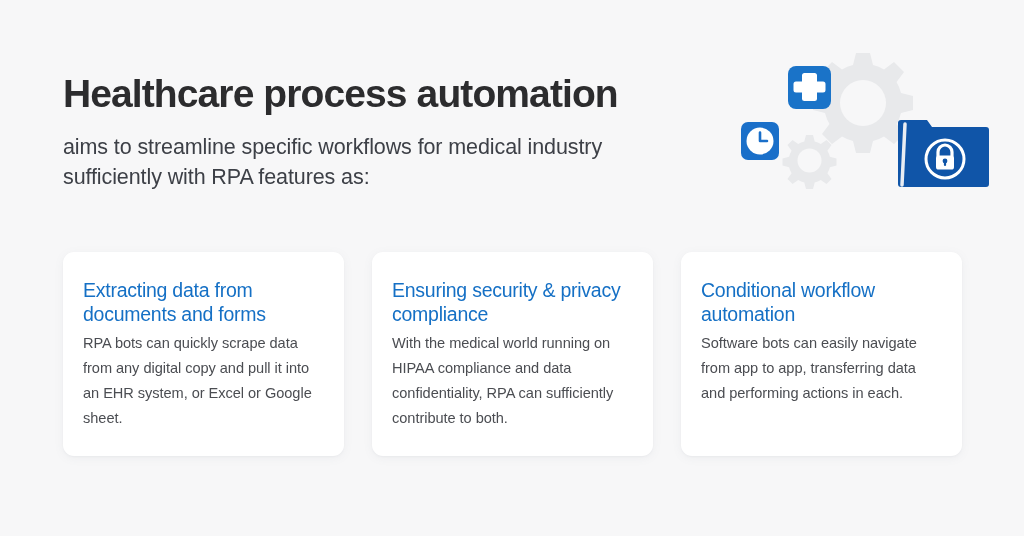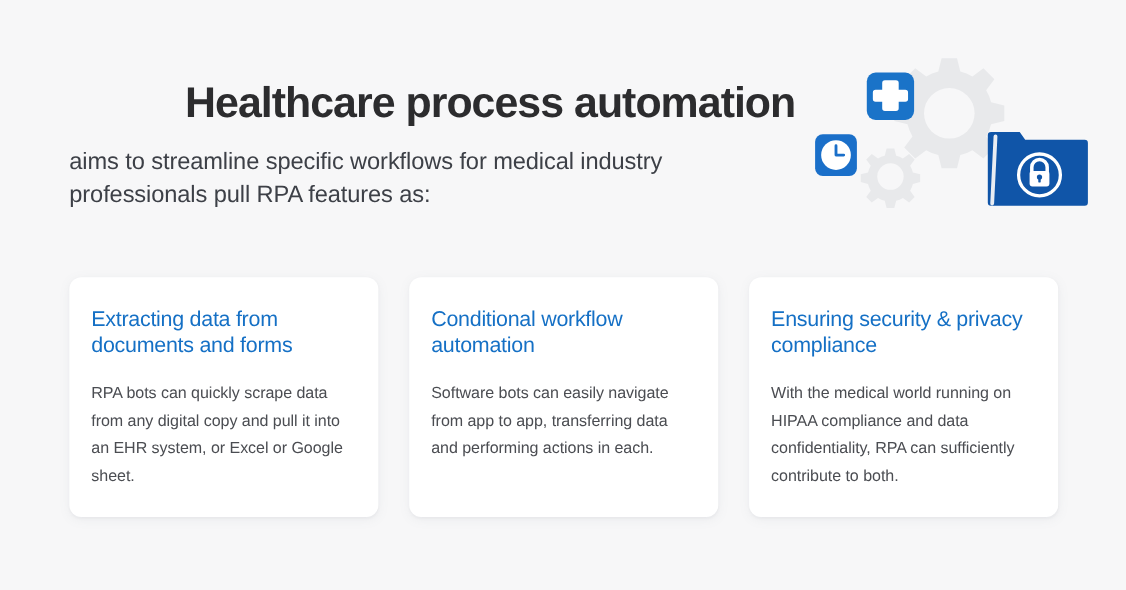--- a/index.html
+++ b/index.html
@@ -29,21 +29,20 @@
     width: 660px;
   }
   .page-title {
     font-size: 39px;
     font-weight: bold;
     color: #2c2c2e;
     letter-spacing: -0.9px;
     line-height: 1.12;
     margin: 0;
     white-space: nowrap;
-    text-align: right;
   }
   .page-subtitle {
     margin: 16px 0 0 0;
     font-size: 21.5px;
     line-height: 1.42;
     color: #3d4047;
     letter-spacing: -0.1px;
     max-width: 560px;
   }
 
@@ -82,35 +81,35 @@
   }
   .card-title {
     margin: 0;
     font-size: 19.5px;
     font-weight: normal;
     line-height: 1.25;
     color: #1570c5;
     letter-spacing: -0.25px;
   }
   .card-body {
-    margin: 19px 0 0 0;
+    margin: 4px 0 0 0;
     font-size: 14.6px;
     line-height: 1.72;
     color: #4b4d52;
     letter-spacing: -0.05px;
   }
 </style>
 </head>
 <body>
 
 <div class="canvas">
 
   <div class="header">
     <h1 class="page-title">Healthcare process automation</h1>
-    <p class="page-subtitle">aims to streamline specific workflows for medical industry professionals pull RPA features as:</p>
+    <p class="page-subtitle">aims to streamline specific workflows for medical industry sufficiently with RPA features as:</p>
   </div>
 
   <div class="illustration">
     <svg viewBox="0 0 255 150" xmlns="http://www.w3.org/2000/svg">
 
       <g fill="#e8e9eb">
         <path d="M121 11 h14 l3 12 a38 38 0 0 1 11 4.5 l10 -7.5 l10 10 l-7.5 10 a38 38 0 0 1 4.5 11 l12 3 v14 l-12 3 a38 38 0 0 1 -4.5 11 l7.5 10 l-10 10 l-10 -7.5 a38 38 0 0 1 -11 4.5 l-3 12 h-14 l-3 -12 a38 38 0 0 1 -11 -4.5 l-10 7.5 l-10 -10 l7.5 -10 a38 38 0 0 1 -4.5 -11 l-12 -3 v-14 l12 -3 a38 38 0 0 1 4.5 -11 l-7.5 -10 l10 -10 l10 7.5 a38 38 0 0 1 11 -4.5 z"></path>
         <circle cx="128" cy="61" r="23" fill="#f7f7f8"></circle>
       </g>
 
@@ -143,23 +142,23 @@
   </div>
 
   <div class="cards">
 
     <div class="card">
       <h2 class="card-title">Extracting data from documents and forms</h2>
       <p class="card-body">RPA bots can quickly scrape data from any digital copy and pull it into an EHR system, or Excel or Google sheet.</p>
     </div>
 
     <div class="card">
-      <h2 class="card-title">Conditional workflow automation</h2>
-      <p class="card-body">Software bots can easily navigate from app to app, transferring data and performing actions in each.</p>
+      <h2 class="card-title">Ensuring security &amp; privacy compliance</h2>
+      <p class="card-body">With the medical world running on HIPAA compliance and data confidentiality, RPA can sufficiently contribute to both.</p>
     </div>
 
     <div class="card">
-      <h2 class="card-title">Ensuring security &amp; privacy compliance</h2>
-      <p class="card-body">With the medical world running on HIPAA compliance and data confidentiality, RPA can sufficiently contribute to both.</p>
+      <h2 class="card-title">Conditional workflow automation</h2>
+      <p class="card-body">Software bots can easily navigate from app to app, transferring data and performing actions in each.</p>
     </div>
 
   </div>
 </div>
 
 </body></html>

